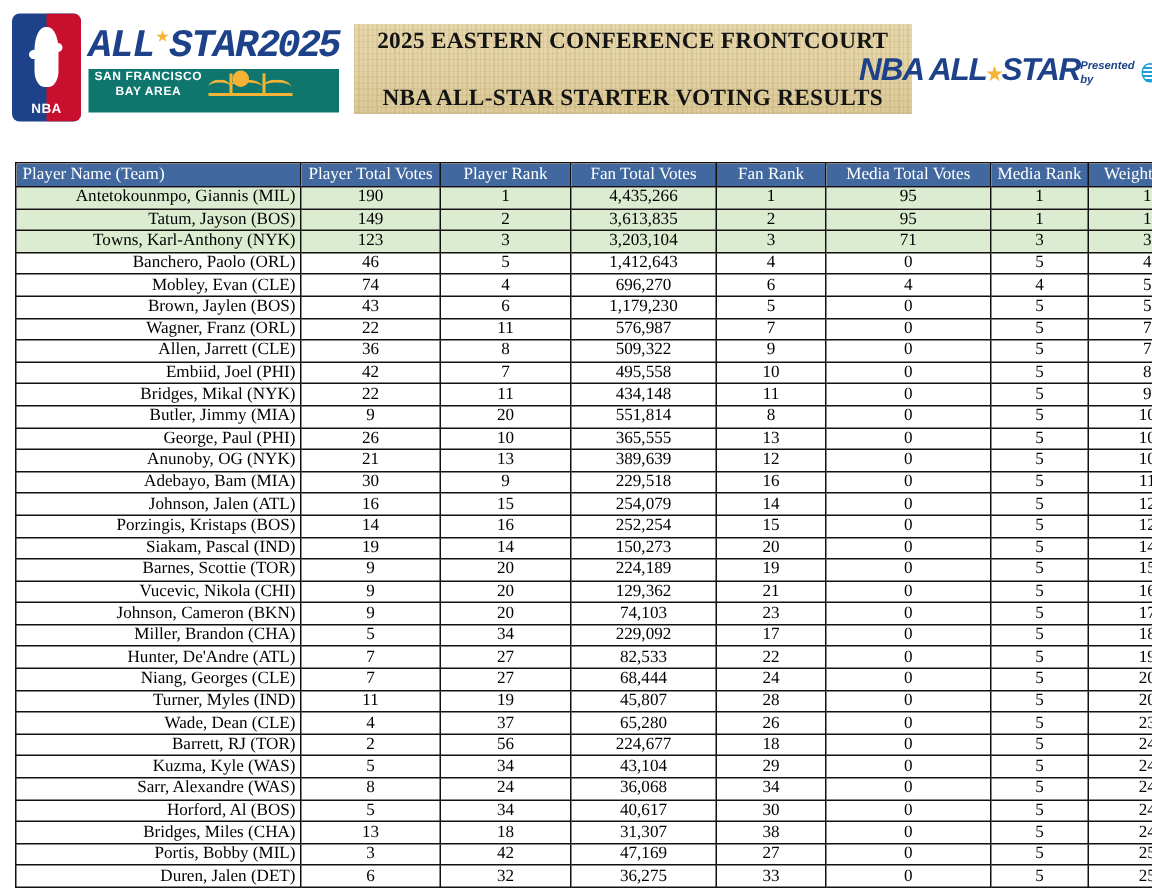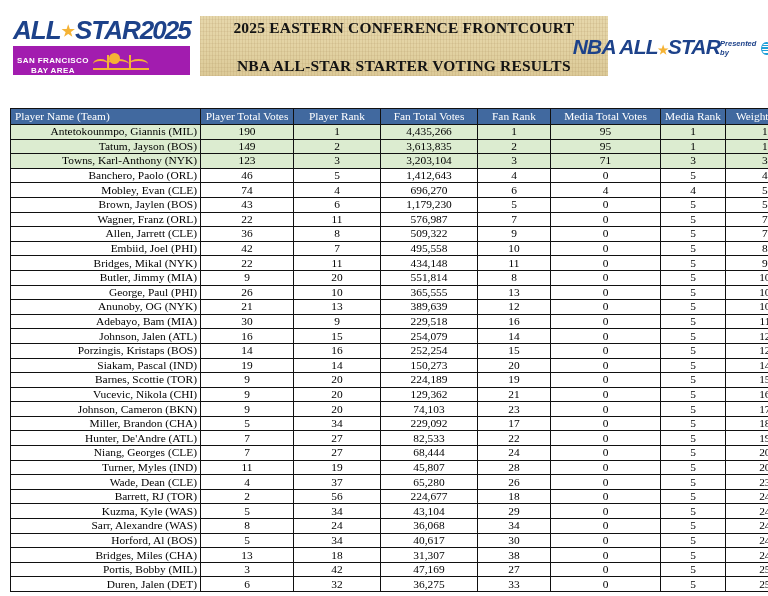--- a/index.html
+++ b/index.html
@@ -68,42 +68,42 @@
     letter-spacing: .3px;
   }
   .allstar-lockup {
     margin-left: 5px;
     display: flex;
     flex-direction: column;
     justify-content: center;
   }
   .allstar-top {
     display: flex;
-    align-items: center;
+    align-items: flex-start;
     color: #1d428a;
-    font-family: Liberation Sans, sans-serif;
+    font-family: Liberation Mono, monospace;
     font-weight: bold;
     font-style: italic;
     font-size: 26px;
     letter-spacing: -1px;
     line-height: 1;
   }
   .allstar-top .star {
     color: #f5b335;
     font-size: 15px;
     font-style: normal;
     margin: 0 1px;
   }
   .allstar-top .yr { letter-spacing: -2px; }
   .sf-banner {
     margin-top: 3px;
-    background: #a21caf;
+    background: #0f766e;
     height: 29px;
     display: flex;
-    align-items: flex-end;
+    align-items: flex-start;
     padding: 0 4px;
     position: relative;
     overflow: hidden;
   }
   .sf-banner .sf-text {
     color: #ffffff;
     font-family: "Liberation Sans", sans-serif;
     font-weight: bold;
     font-size: 8px;
     line-height: 9.5px;
@@ -254,20 +254,25 @@
   table.votes td.num { text-align: center; }
   tr.starter td { background: #dcecd0; }
   tr.normal  td { background: #ffffff; }
 </style>
 </head>
 <body>
 
 <div class="header-band">
 
   <div class="logo-left">
+    <div class="nba-shield">
+      <div class="red-half"></div>
+      <div class="player"></div>
+      <div class="nba-word">NBA</div>
+    </div>
     <div class="allstar-lockup">
       <div class="allstar-top">
         <span>ALL</span>
         <span class="star">★</span>
         <span>STAR</span>
         <span class="yr">2025</span>
       </div>
       <div class="sf-banner">
         <div class="sf-text">SAN FRANCISCO
 BAY AREA</div>

